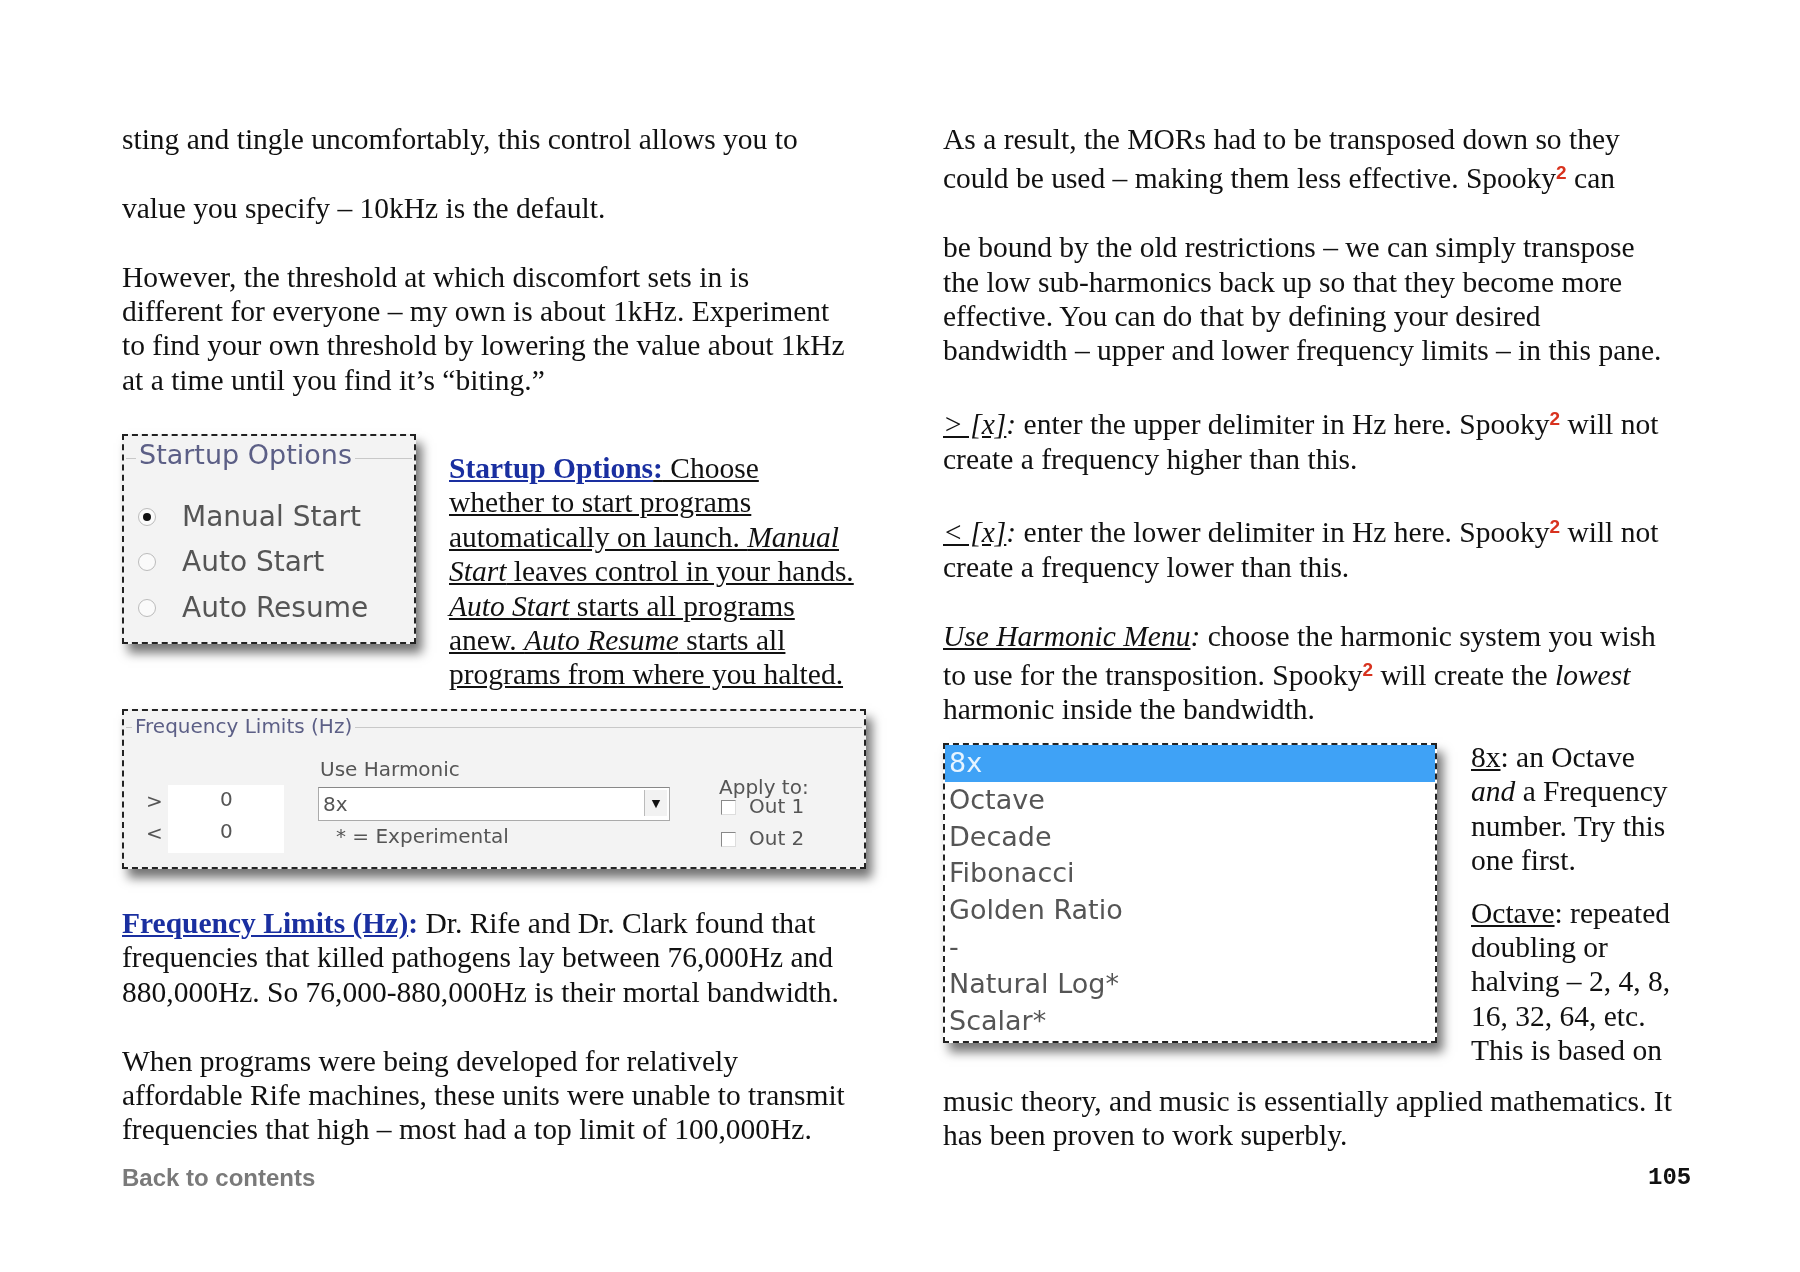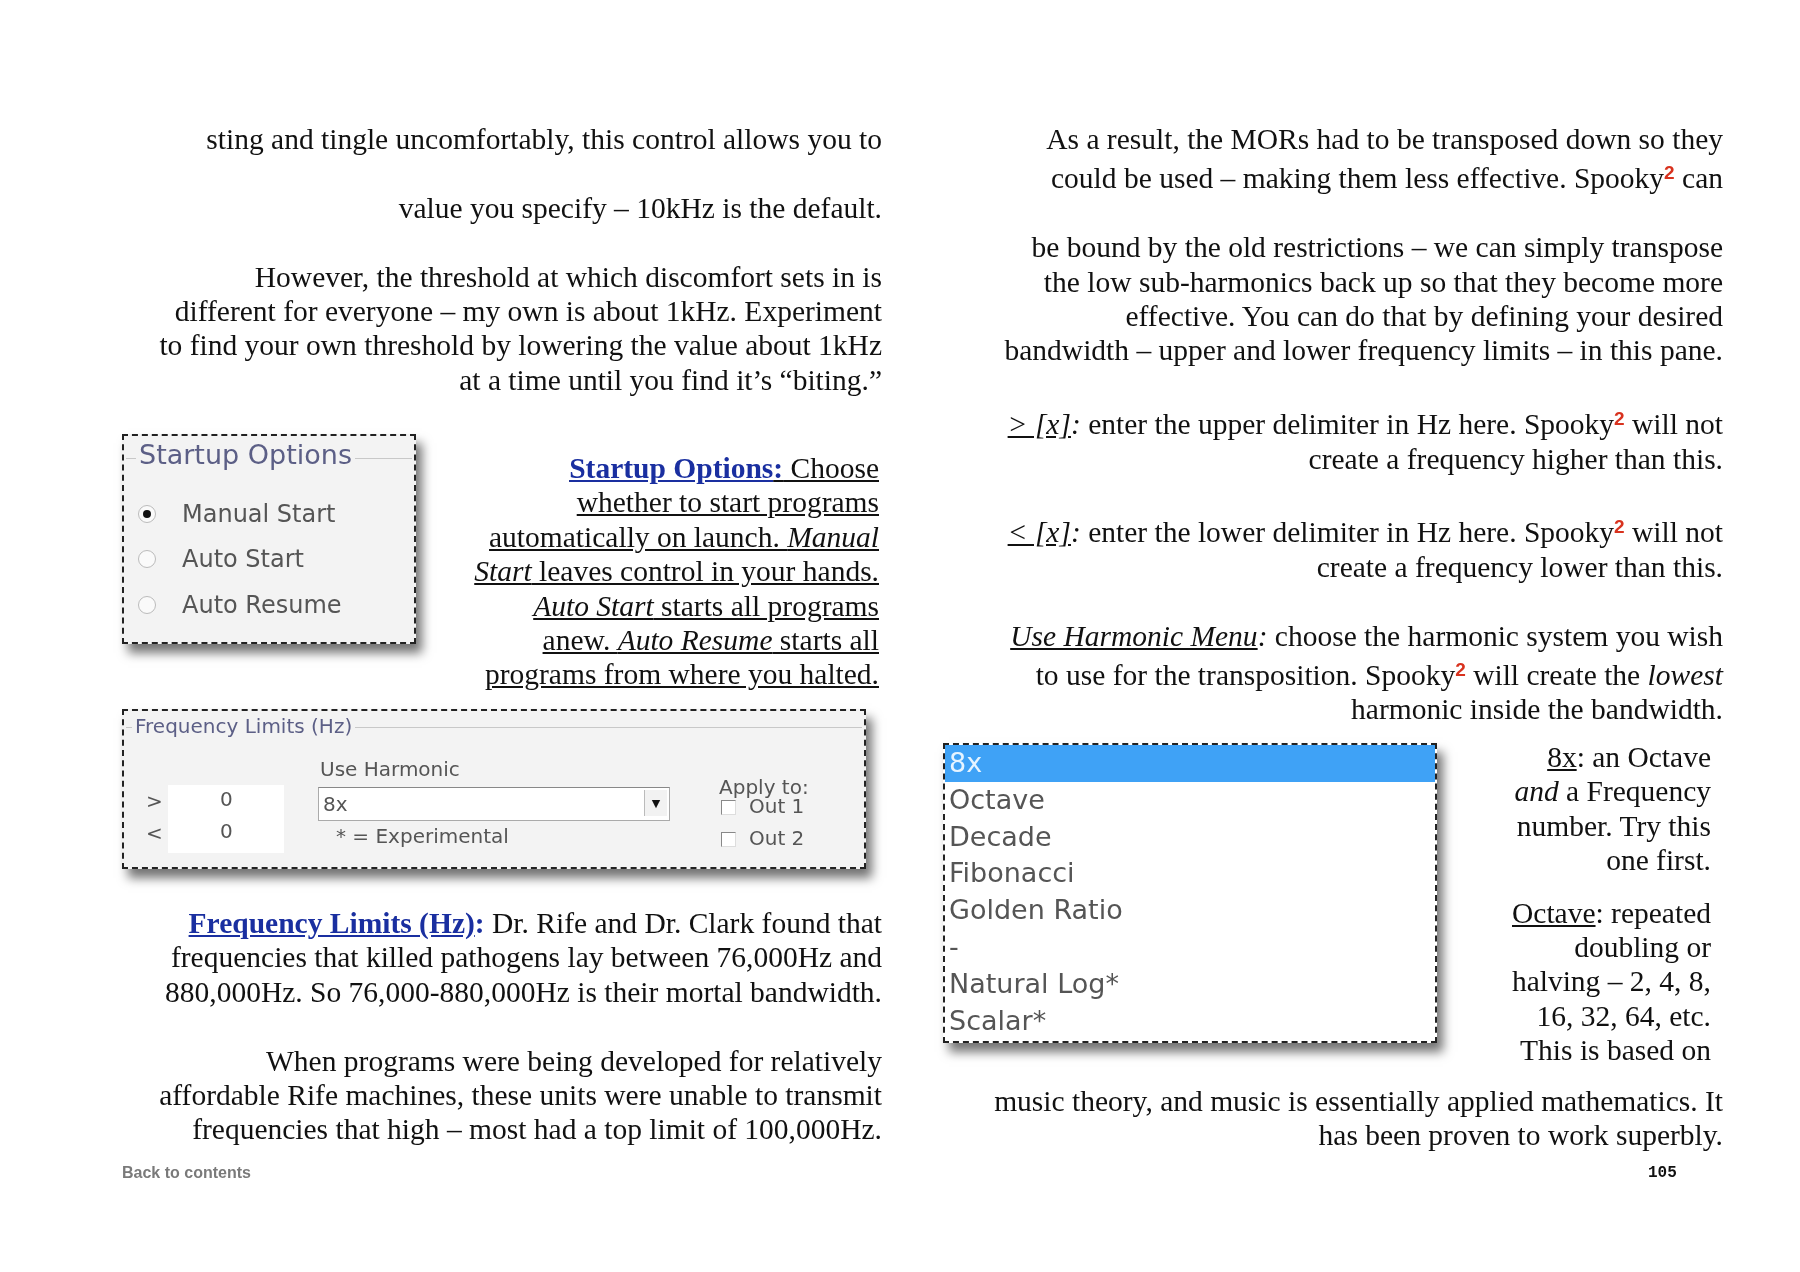--- a/index.html
+++ b/index.html
@@ -1,49 +1,49 @@
 <!DOCTYPE html>
 <html><head>
 <meta charset="utf-8">
 <style>
   html, body { margin:0; padding:0; background:#ffffff; }
   body { width:1800px; height:1272px; position:relative; overflow:hidden;
          font-family:"Liberation Serif", serif; color:#111; }
-  .col { position:absolute; font-size:29.5px; line-height:34.4px;text-align:right; }
+  .col { position:absolute; font-size:29.5px; line-height:34.4px; }
   .col p { margin:0; }
   .gap { height:34.4px; }
   .sup { color:#d8321e; font-weight:bold; font-size:19px; vertical-align:9px; font-family:"Liberation Sans", sans-serif; }
   .link { color:#1a2fa0; font-weight:bold; text-decoration:underline; }
   .ul { text-decoration:underline; }
   i { font-style:italic; }
 
   
   .panel { position:absolute; background:#f3f3f3; border:2px dashed #222;
            box-shadow: 6px 9px 10px rgba(0,0,0,0.55);
            font-family:"DejaVu Sans", sans-serif; color:#555; }
   .legend { position:absolute; color:#5c5f86; background:#f3f3f3; padding:0 3px; }
   .legend-line { position:absolute; height:1px; background:#c8c8c8; }
 
-  .radio-row { position:absolute; left:14px; display:flex; align-items:center; font-size:24px; color:#555; }
+  .radio-row { position:absolute; left:14px; display:flex; align-items:center; font-size:28px; color:#555; }
   .radio { width:16px; height:16px; border-radius:50%; border:1px solid #bbb; background:#fafafa; position:relative; margin-right:26px; }
   .radio.on::after { content:""; position:absolute; left:4px; top:4px; width:8px; height:8px; border-radius:50%; background:#111; }
 
   .fl-label { position:absolute; font-size:20px; color:#555; }
   .numbox { position:absolute; background:#fff; }
   .combo { position:absolute; background:#fff; border:1px solid #aaa; border-top-color:#888; }
   .combo-arrow { position:absolute; right:2px; top:2px; width:22px; height:26px; background:#f2f2f2; border-left:1px solid #bbb;
                  font-size:11px; color:#111; display:flex; align-items:center; justify-content:center; }
   .chk { position:absolute; width:13px; height:13px; border:1px solid #888; border-right-color:#ddd; border-bottom-color:#ddd; background:#fff; }
 
   .listbox { position:absolute; background:#fff; border:2px dashed #222; box-shadow: 6px 9px 10px rgba(0,0,0,0.55);
              font-family:"DejaVu Sans", sans-serif; font-size:27px; color:#555; }
   .li { height:36.8px; line-height:36.8px; padding-left:4px; }
   .li.sel { background:#3fa2f6; color:#e6f4ff; }
 
-  .footer { position:absolute; font-family:"Liberation Sans", sans-serif; font-size:16px; font-weight:bold; }
+  .footer { position:absolute; font-family:"Liberation Sans", sans-serif; font-size:24px; font-weight:bold; }
 </style>
 </head>
 <body>
 
 <div class="col" style="left:122px; top:122px; width:760px;">
   <p>
     <span>sting and tingle uncomfortably, this control allows you to</span><br>
     <br>
     <span>value you specify – 10kHz is the default.</span>
   </p>

